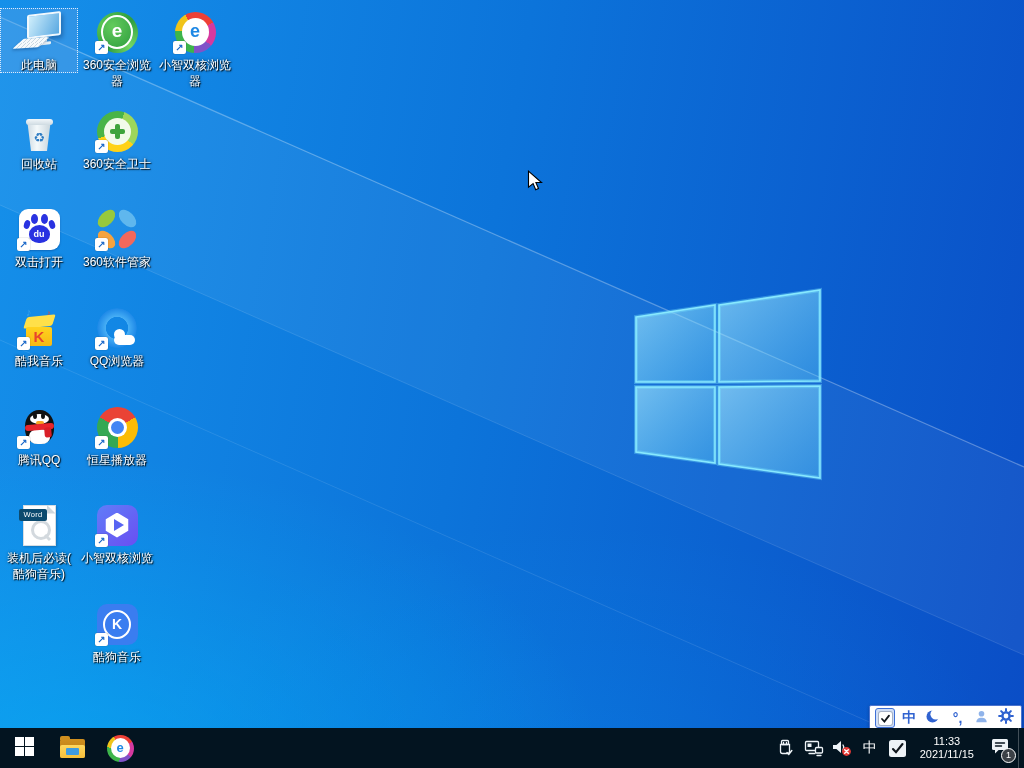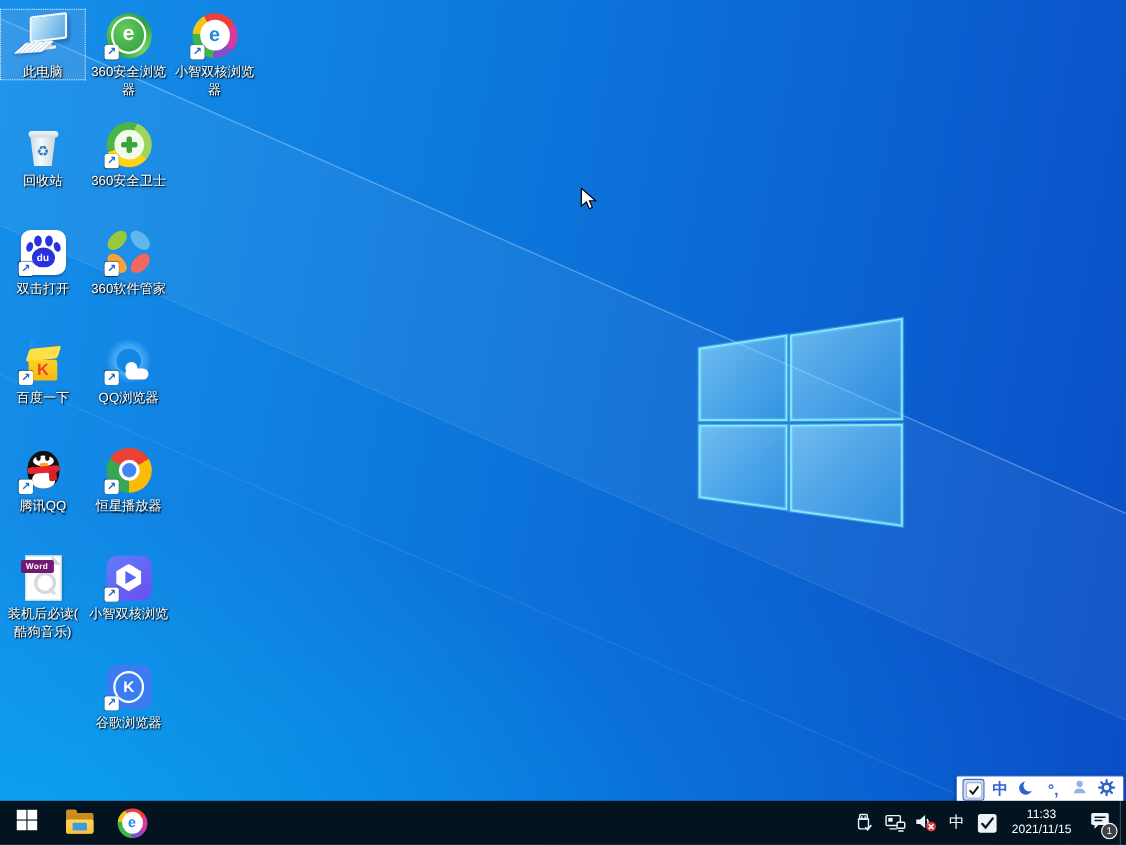--- a/index.html
+++ b/index.html
@@ -83,21 +83,21 @@
   .a-qq .scarf::after{content:"";position:absolute;right:3px;top:4px;width:7px;height:10px;background:#d91f27;border-radius:2px}
   .a-ch{width:41px;height:41px;border-radius:50%;display:flex;align-items:center;justify-content:center;
     background:conic-gradient(from -60deg,#ea4335 0 120deg,#fbbc05 120deg 240deg,#34a853 240deg 360deg)}
   .a-ch .w{width:19px;height:19px;border-radius:50%;background:#fff;display:flex;align-items:center;justify-content:center}
   .a-ch .b{width:13px;height:13px;border-radius:50%;background:#4285f4}
   .a-wd{display:flex;align-items:center;justify-content:center;width:44px;height:44px}
   .a-wd .page{position:relative;width:31px;height:39px;background:#fff;border:1px solid #d7dde2;box-shadow:1px 1px 2px rgba(10,30,60,.25)}
   .a-wd .fold{position:absolute;right:-1px;top:-1px;width:9px;height:9px;background:#cfd7dd;clip-path:polygon(0 0,100% 100%,0 100%)}
   .a-wd .q{position:absolute;left:7px;top:14px;width:14px;height:14px;border:3px solid #d3d9de;border-radius:50%}
   .a-wd .q::after{content:"";position:absolute;right:-3px;bottom:-2px;width:7px;height:3px;background:#d3d9de;transform:rotate(45deg)}
-  .a-wd .banner{position:absolute;left:-5px;top:3px;background:#701a75;color:#fff;font-size:7.5px;font-weight:700;padding:1.5px 5px;border-radius:2px;letter-spacing:.3px}
+  .a-wd .banner{position:absolute;left:-5px;top:3px;background:#0c4a6e;color:#fff;font-size:7.5px;font-weight:400;padding:1.5px 5px;border-radius:2px;letter-spacing:.3px}
   .a-st{width:41px;height:41px;border-radius:10px;background:linear-gradient(140deg,#607df8,#6a4ef2);display:flex;align-items:center;justify-content:center}
   .a-st .hex{width:25px;height:25px;background:#fff;clip-path:polygon(50% 0,95% 27%,95% 73%,50% 100%,5% 73%,5% 27%);display:flex;align-items:center;justify-content:center}
   .a-st .tri{width:0;height:0;border-left:10px solid #5864f2;border-top:6.5px solid transparent;border-bottom:6.5px solid transparent;margin-left:3px}
   .a-fd{position:relative;width:44px;height:44px}
   .a-fd .tab{position:absolute;left:5px;top:6px;width:13px;height:6px;background:#eebd50;border-radius:2px 2px 0 0}
   .a-fd .back{position:absolute;left:5px;top:9px;width:32px;height:24px;background:#eebd50;border-radius:2px}
   .a-fd .paper{position:absolute;left:15px;top:7px;width:17px;height:22px;background:#fafcfd;border:1px solid #d8dee3;transform:rotate(6deg)}
   .a-fd .paper::before{content:"";position:absolute;left:4px;top:4px;width:8px;height:10px;background:#9aa7b0;border-radius:2px}
   .a-fd .front{position:absolute;left:4px;bottom:6px;width:34px;height:18px;background:linear-gradient(#fbd97c,#f0bb45);transform:skewX(-14deg);border-radius:2px}
   .a-kg{width:41px;height:41px;border-radius:10px;background:#3a7df0;display:flex;align-items:center;justify-content:center}
@@ -259,21 +259,21 @@
         <div class="dicon">
           <div class="a-kw">
             <span class="n1">♪</span>
             <span class="n2">♪</span>
             <div class="lid"></div>
             <div class="box">K</div>
           </div>
           <span class="sc">↗</span>
         </div>
         <div class="dlabel">
-          <div>百度一下</div>
+          <div>酷我音乐</div>
         </div>
       </div>
       <div class="dcell" style="left: 78px; top: 304px;">
         <div class="dicon">
           <div class="a-qb">
             <div class="ring"></div>
             <div class="cl1"></div>
             <div class="cl2"></div>
           </div>
           <span class="sc">↗</span>
@@ -342,21 +342,21 @@
         </div>
       </div>
       <div class="dcell" style="left: 78px; top: 600px;">
         <div class="dicon">
           <div class="a-kg">
             <div class="ring">K</div>
           </div>
           <span class="sc">↗</span>
         </div>
         <div class="dlabel">
-          <div>谷歌浏览器</div>
+          <div>酷狗音乐</div>
         </div>
       </div>
     </div>
 </div>
 
 <div class="imebar">
   <div class="ime-it sel">
     <div class="sq">
       <svg width="11" height="11" viewBox="0 0 11 11">
           <path d="M2 6l2.4 2.6L9 2.6" stroke="#10161c" stroke-width="1.8" fill="none" stroke-linecap="round"></path>

